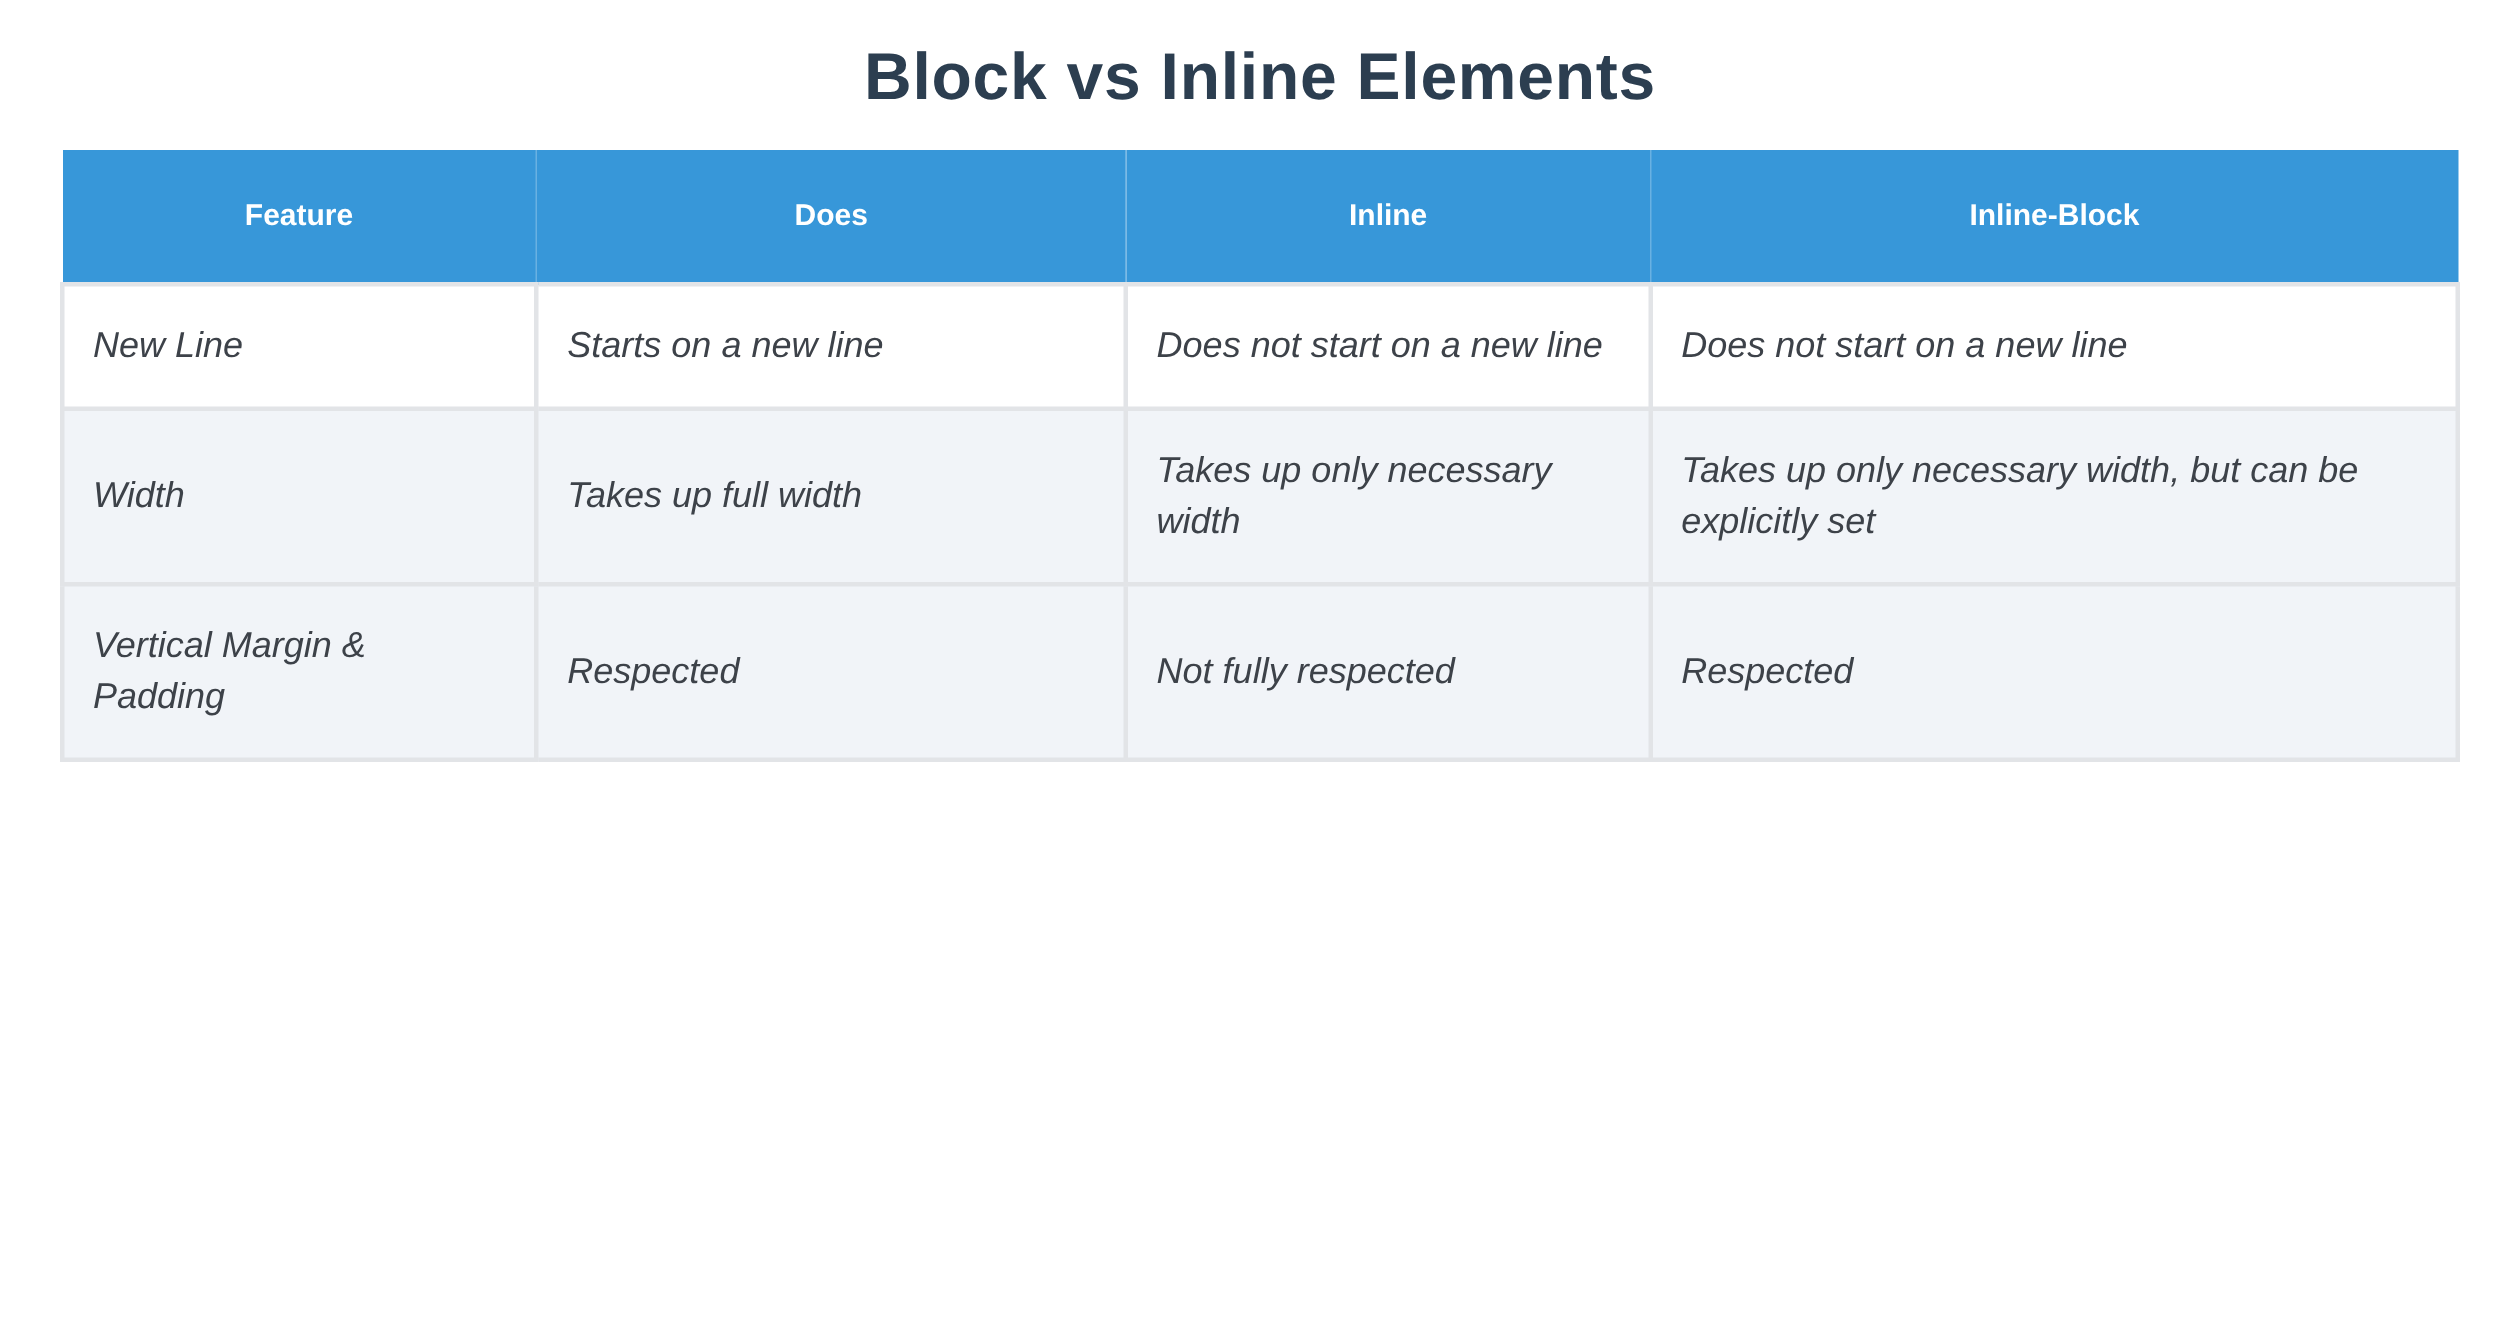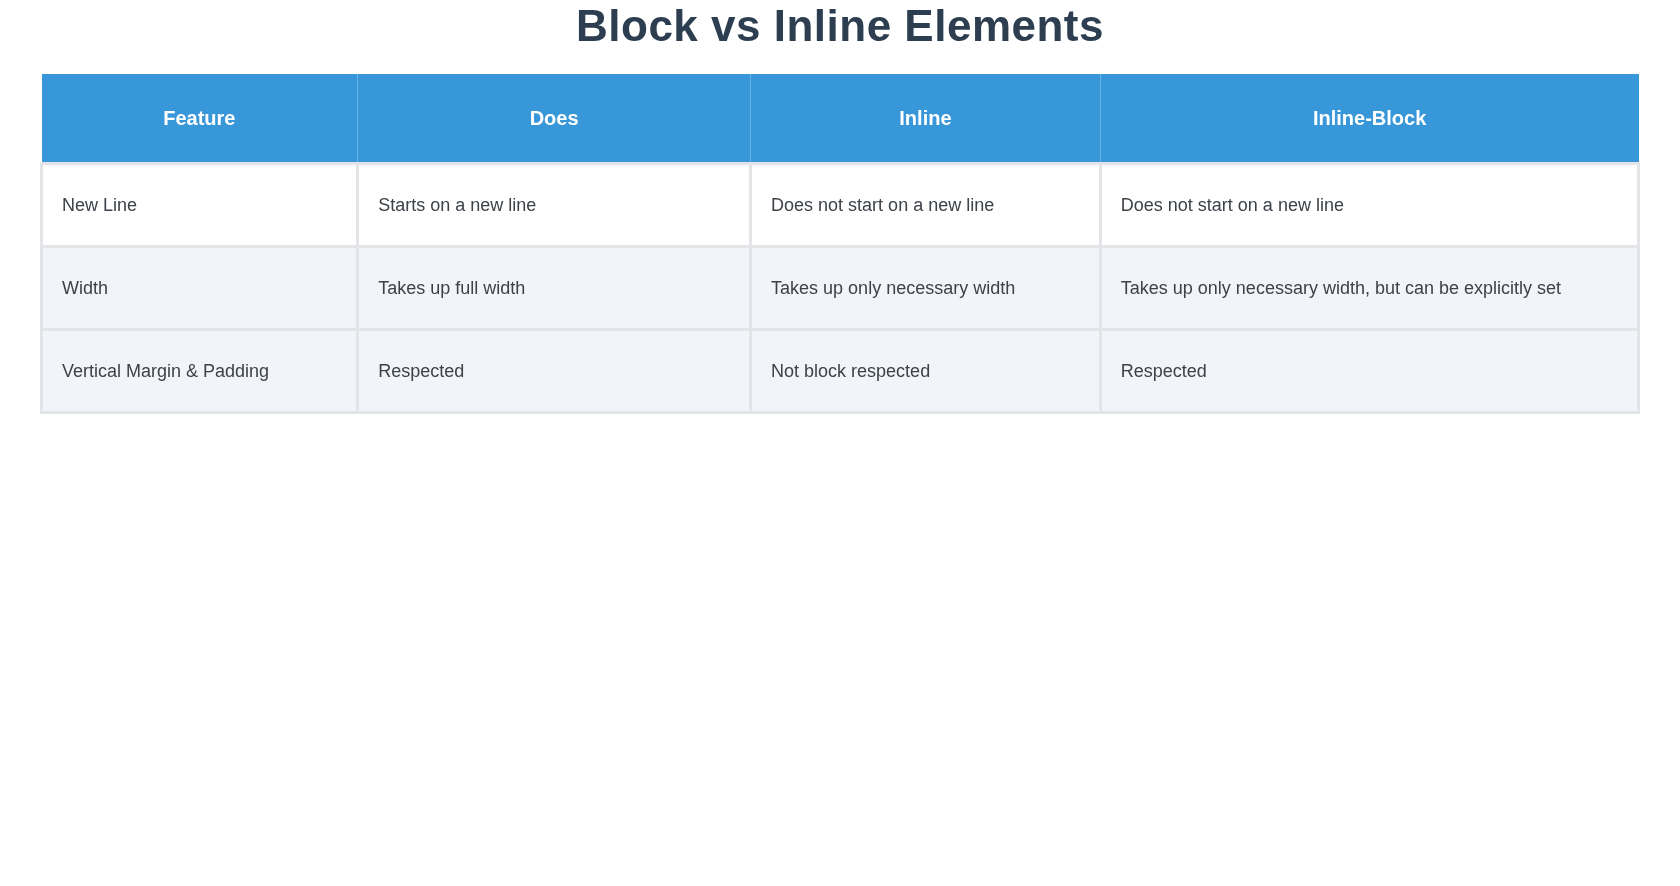--- a/index.html
+++ b/index.html
@@ -14,20 +14,21 @@
   *{box-sizing:border-box;}
   html,body{margin:0;padding:0;}
   body{
     width:1680px;height:886px;
     background:var(--page-bg);
     font-family:"Liberation Sans", sans-serif;
     overflow:hidden;
   }
   .page-title{
     margin:0;
+    padding-top:26px;
     text-align:center;
     font-size:44px;
     line-height:52px;
     font-weight:bold;
     letter-spacing:0.5px;
     color:var(--title);
   }
   table.compare{
     width:calc(100% - 80px);
     margin:22px 40px 0 40px;
@@ -42,24 +43,25 @@
     text-align:center;
     padding:33px 20px;
     line-height:22px;
     border-left:1px solid rgba(255,255,255,0.25);
   }
   table.compare th:first-child{border-left:none;}
   table.compare td{
     border:3px solid var(--border);
     background:#ffffff;
     color:var(--text);
-    font-size:18px;
+    font-size:24px;
     line-height:34px;
     padding:23px 19px;
     vertical-align:middle;
+    font-style:italic;
   }
   tr.striped td{background:var(--stripe);}
 </style>
 </head>
 <body>
 
 <h1 class="page-title">Block vs Inline Elements</h1>
 
 <table class="compare">
   <colgroup>
@@ -85,17 +87,17 @@
     </tr>
     <tr class="striped">
       <td>Width</td>
       <td>Takes up full width</td>
       <td>Takes up only necessary width</td>
       <td>Takes up only necessary width, but can be explicitly set</td>
     </tr>
     <tr class="striped">
       <td>Vertical Margin &amp; Padding</td>
       <td>Respected</td>
-      <td>Not block respected</td>
+      <td>Not fully respected</td>
       <td>Respected</td>
     </tr>
   </tbody>
 </table>
 
 </body></html>

